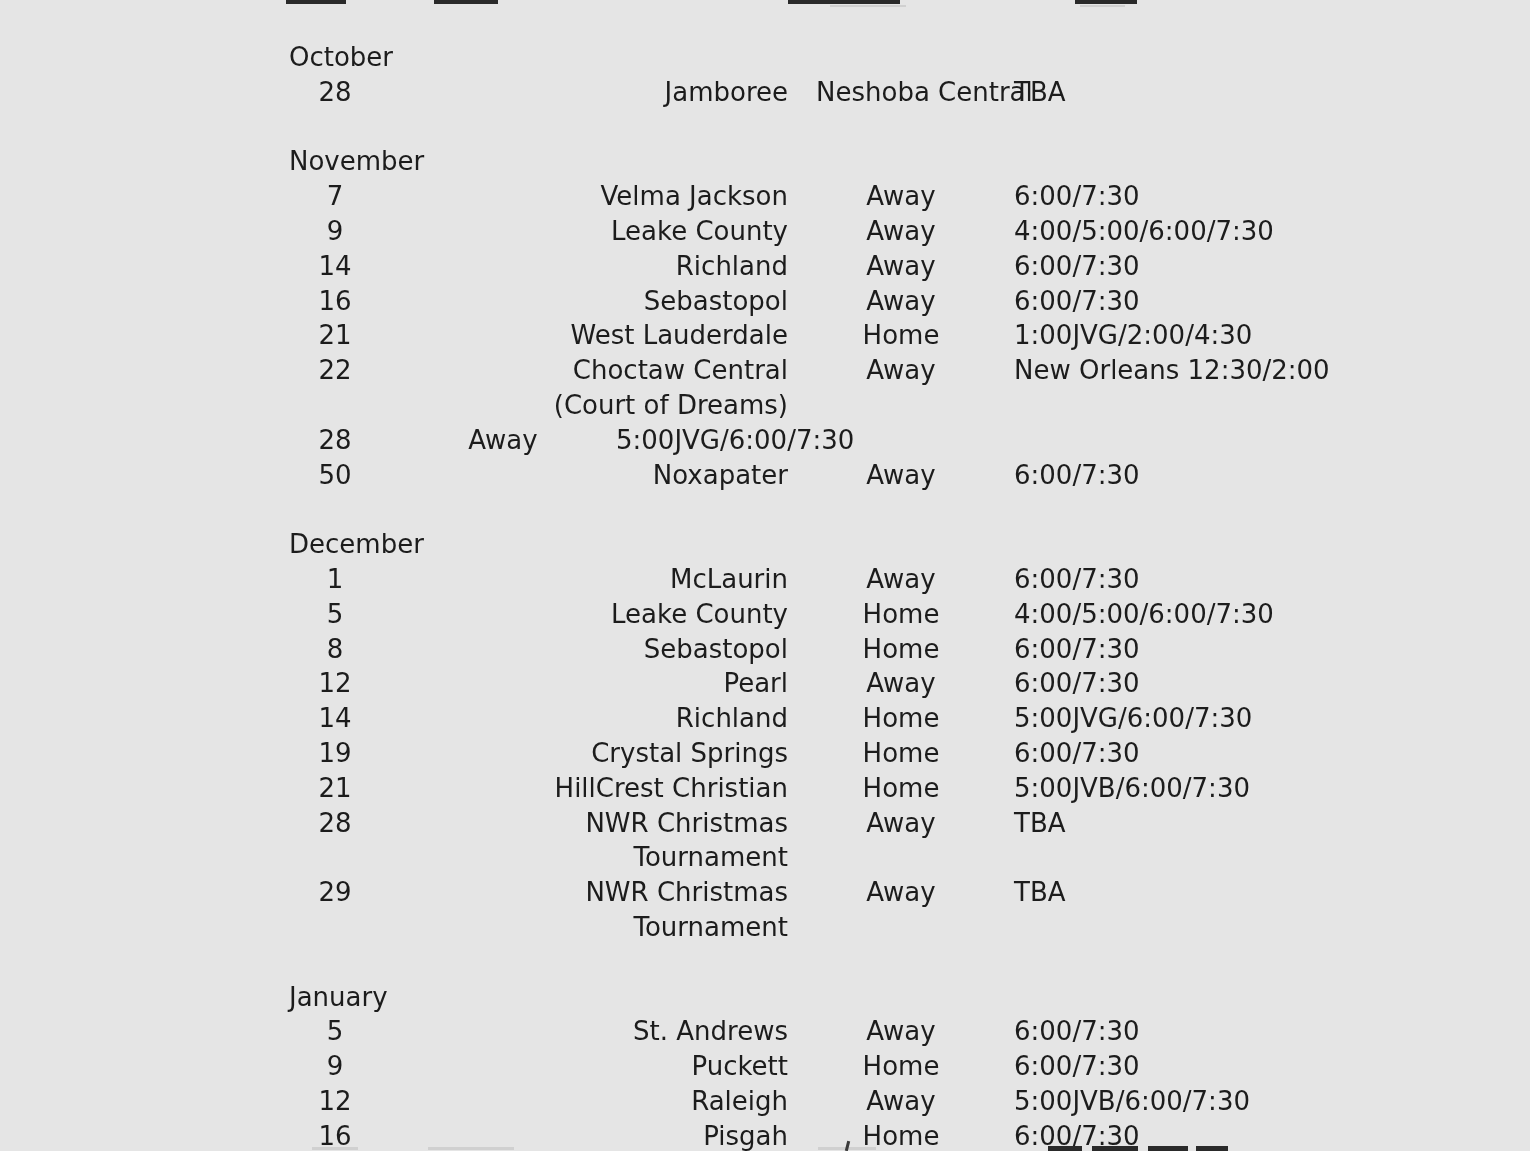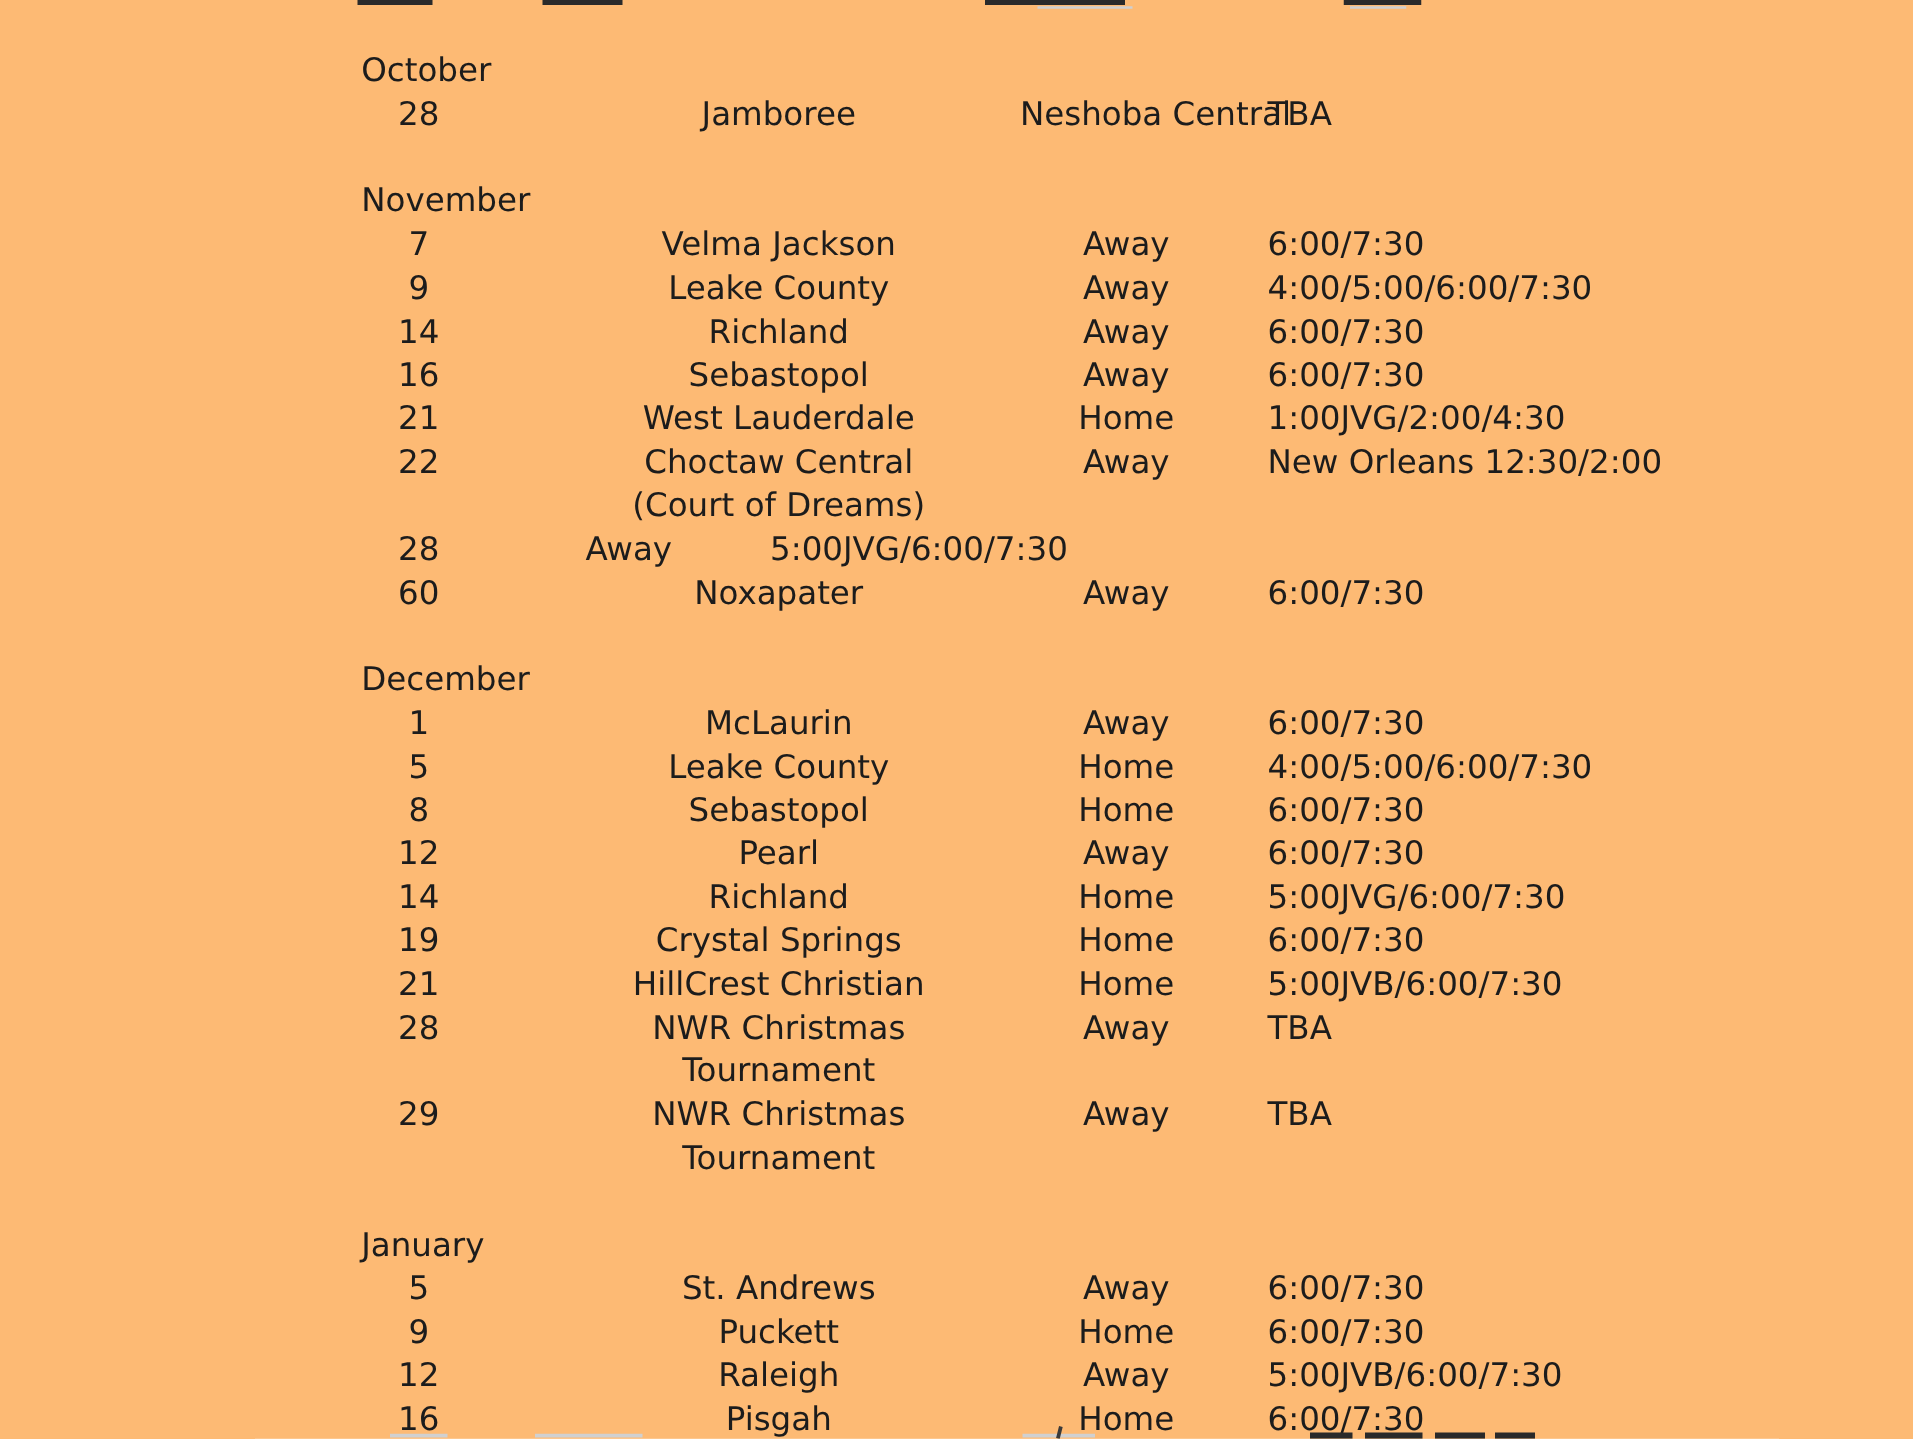--- a/index.html
+++ b/index.html
@@ -3,21 +3,21 @@
 <meta charset="utf-8">
 <style>
   html, body {
     margin: 0;
     padding: 0;
   }
   .page {
     position: relative;
     width: 1530px;
     height: 1151px;
-    background: #fdba74;
+    background: #e5e5e5;
     overflow: hidden;
     font-family: "DejaVu Sans", "Liberation Sans", sans-serif;
     color: #1c1c1c;
   }
   .schedule {
     position: absolute;
     left: 0;
     top: 40px;
     width: 1530px;
   }
@@ -43,21 +43,21 @@
   }
   .c-date {
     margin-left: 280px;
     width: 110px;
     text-align: center;
     white-space: nowrap;
   }
   .c-opp {
     margin-left: 40px;
     width: 330px;
-    text-align: center;
+    text-align: right;
   }
   .c-opp .opp-note {
     display: block;
     white-space: nowrap;
   }
   .c-loc {
     width: 170px;
     text-align: center;
     white-space: nowrap;
   }
@@ -153,21 +153,21 @@
     <div class="cell c-opp"><span class="opp-name">Choctaw Central</span><span class="opp-note">(Court of Dreams)</span></div>
     <div class="cell c-loc">Away</div>
     <div class="cell c-time">New Orleans 12:30/2:00</div>
   </div>
         <div class="game-row">
     <div class="cell c-date">28</div>
     <div class="cell c-loc">Away</div>
     <div class="cell c-time">5:00JVG/6:00/7:30</div>
   </div>
         <div class="game-row">
-    <div class="cell c-date">60</div>
+    <div class="cell c-date">50</div>
     <div class="cell c-opp"><span class="opp-name">Noxapater</span></div>
     <div class="cell c-loc">Away</div>
     <div class="cell c-time">6:00/7:30</div>
   </div>
       </div>
       <div class="blank-line"></div>
       <div class="month-block">
     <div class="month-label">December</div>
   <div class="game-row">
     <div class="cell c-date">1</div>

